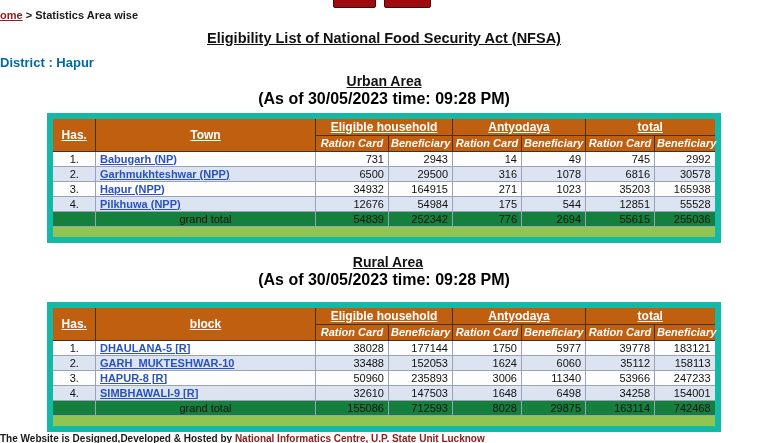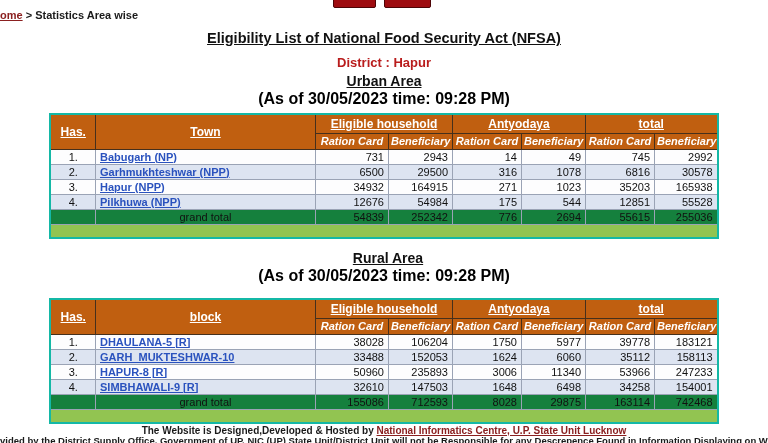--- a/index.html
+++ b/index.html
@@ -22,37 +22,37 @@
     padding-top: 8px; font-size: 11px; font-weight: bold; color: #1a1a1a;
     line-height: 14px;
   }
   .breadcrumb a { color: #8b2020; text-decoration: underline; }
 
   .page-title {
     text-align: center; font-size: 14.5px; font-weight: bold; color: #111;
     text-decoration: underline; margin-top: 8px; line-height: 17px;
   }
   .district {
-    text-align: center; font-size: 13px; font-weight: bold; color: #b91c1c;
+    text-align: left; font-size: 13px; font-weight: bold; color: #0369a1;
     margin-top: 8px; line-height: 15px;
   }
   .area-heading {
     text-align: center; font-size: 14px; font-weight: bold; color: #111;
     text-decoration: underline; margin-top: 4px; line-height: 14px;
   }
   .timestamp {
     text-align: center; font-size: 16px; font-weight: bold; color: #000000;
     margin-top: 3px; line-height: 15px;
   }
   .rural-heading { margin-top: 12px; margin-left: 8px; }
 
   table.stats {
     width: 667px; margin: 7px auto 0 auto;
     border-collapse: collapse; table-layout: fixed;
-    border: 2px solid #14b8a6;
+    border: 6px solid #14b8a6;
     font-size: 11px;
   }
   table.stats.rural { margin-top: 15px; }
   table.stats th {
     background: #c05f10; color: #ffffff; font-weight: bold;
     border: 1px solid #46301c; padding: 0 2px;
   }
   .th-main { font-size: 12px; }
   .th-main span, .th-group span { text-decoration: underline; cursor: pointer; }
   .th-group { font-size: 12px; height: 19px; }
@@ -68,21 +68,21 @@
   }
   td.num { text-align: right; }
   tr.total-row td { font-weight: normal; background: #15803d; height: 15px; }
   td.total-label { text-align: center; }
   tr.green-row td {
     background: #92c451; height: 14px; padding: 0;
     border: 1px solid #6e8f3c; border-top-color: #555;
   }
 
   .footer-line1 {
-    text-align: center; font-size: 10px; font-weight: bold; color: #1a1a1a;
+    font-size: 10px; font-weight: bold; color: #1a1a1a;
     margin-top: 1px; line-height: 11px;
   }
   .footer-line1 a { color: #8b2020; text-decoration: underline; }
   .footer-line2 {
     font-size: 9.5px; font-weight: bold; color: #1a1a1a; white-space: nowrap;
     line-height: 10px; overflow: hidden;
   }
 </style>
 </head>
 <body>
@@ -210,21 +210,21 @@
     <th class="th-sub">Beneficiary</th>
     <th class="th-sub">Ration Card</th>
     <th class="th-sub">Beneficiary</th>
     <th class="th-sub">Ration Card</th>
     <th class="th-sub">Beneficiary</th>
   </tr>
   <tr>
     <td class="sno">1.</td>
     <td class="name"><a href="#">DHAULANA-5 [R]</a></td>
     <td class="num">38028</td>
-    <td class="num">106204</td>
+    <td class="num">177144</td>
     <td class="num">1750</td>
     <td class="num">5977</td>
     <td class="num">39778</td>
     <td class="num">183121</td>
   </tr>
   <tr class="alt">
     <td class="sno">2.</td>
     <td class="name"><a href="#">GARH_MUKTESHWAR-10</a></td>
     <td class="num">33488</td>
     <td class="num">152053</td>

